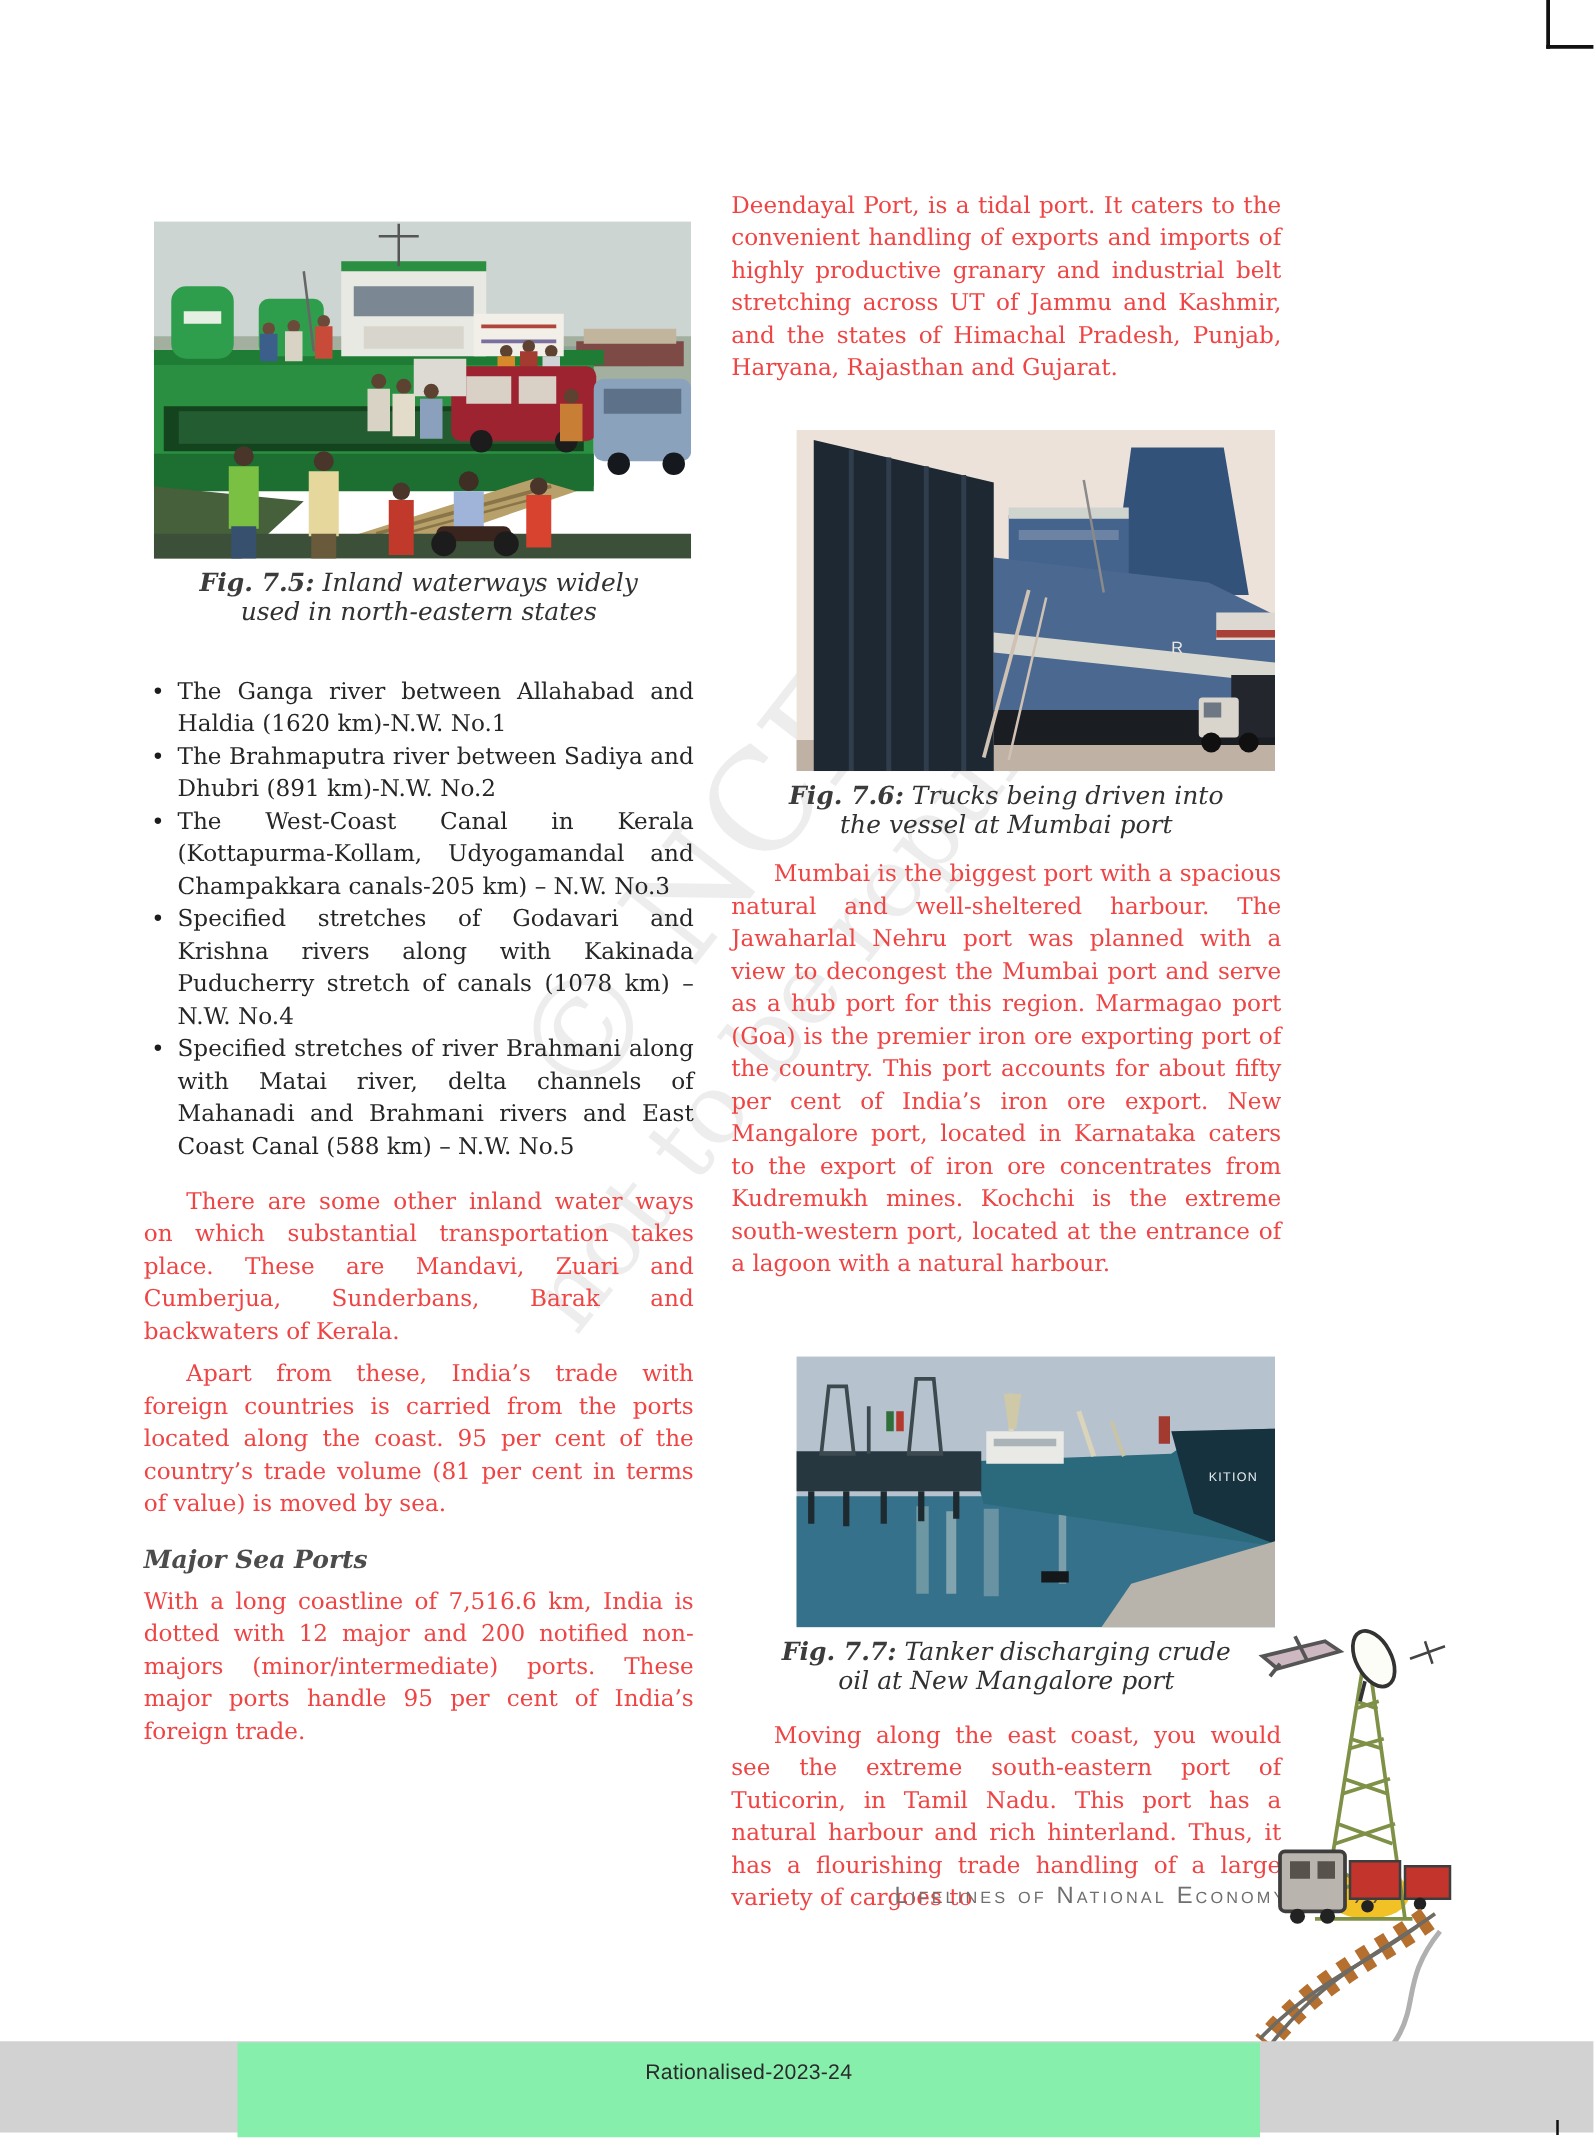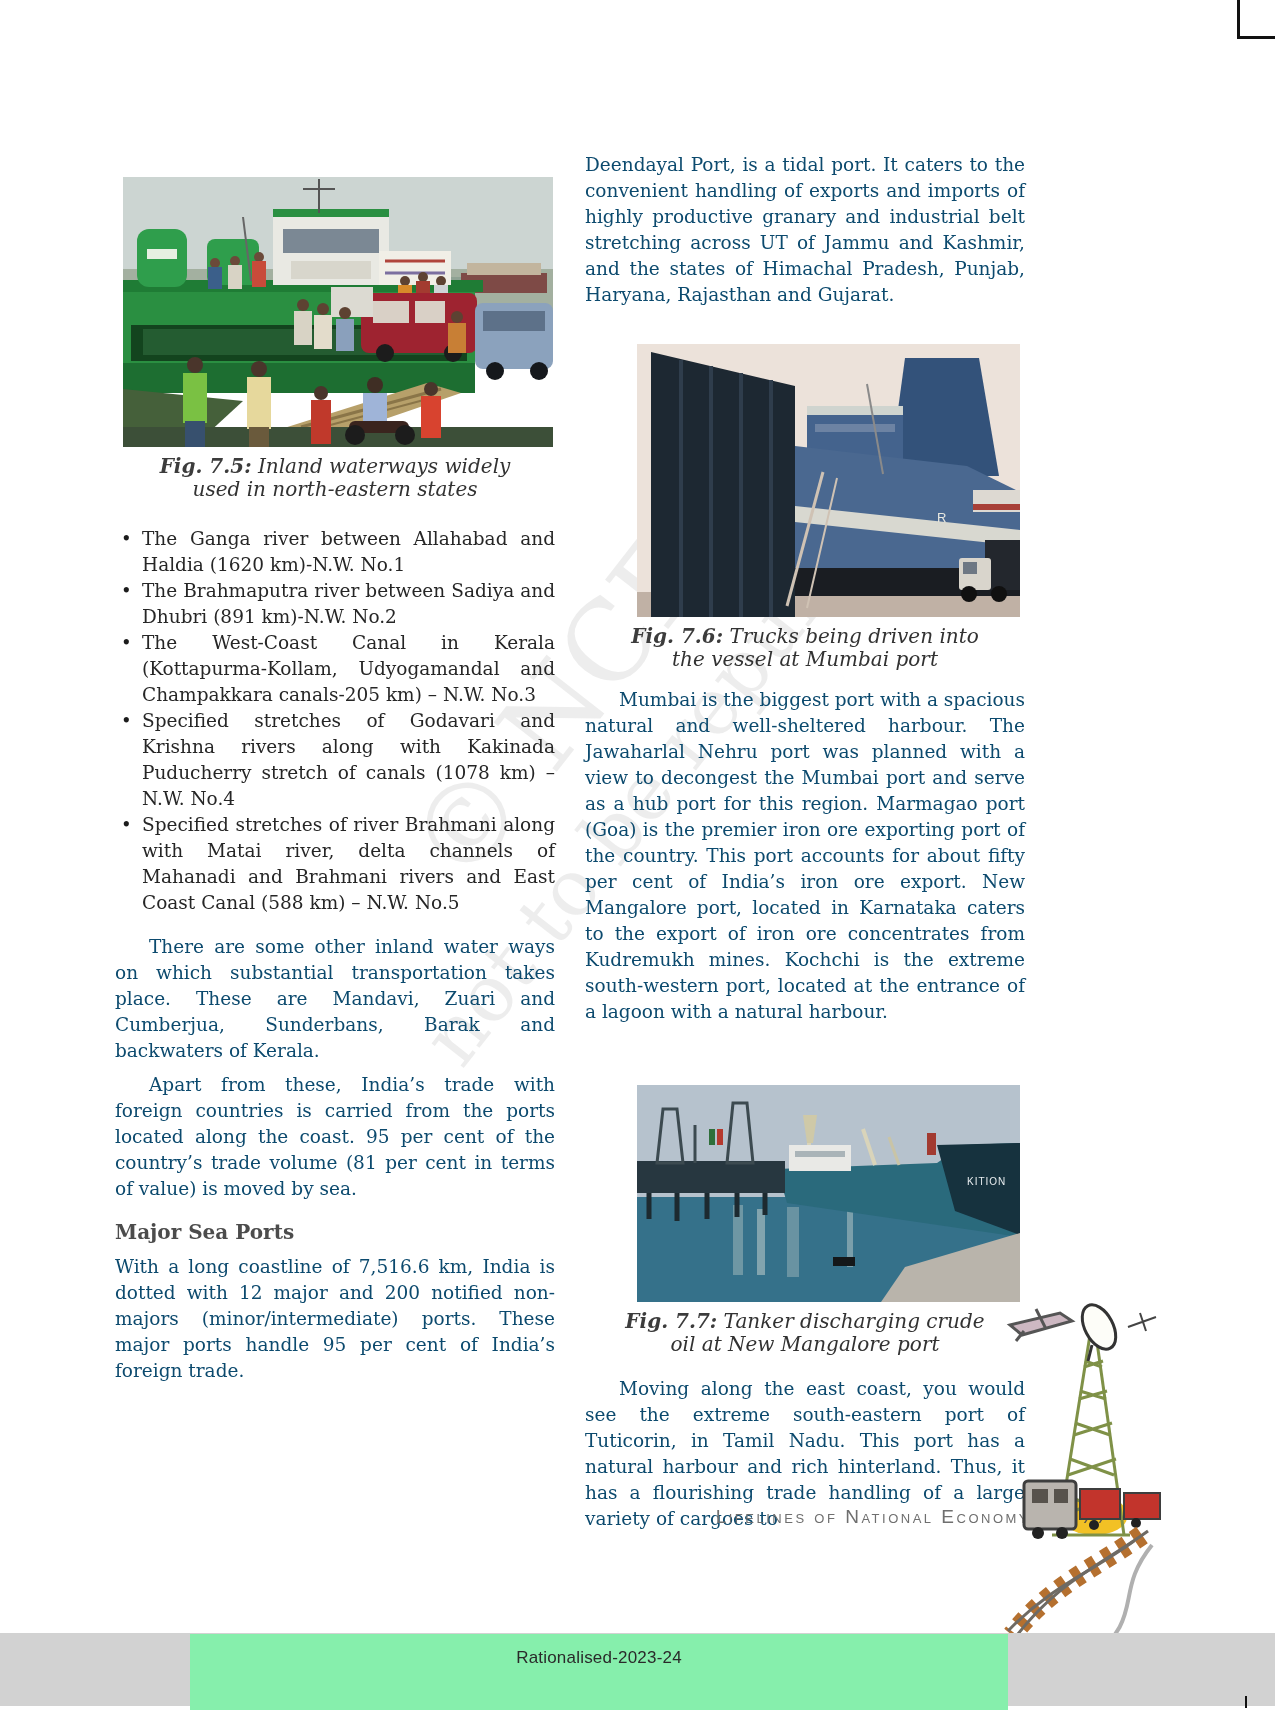--- a/index.html
+++ b/index.html
@@ -10,35 +10,35 @@
     background: #ffffff; overflow: hidden;
   }
 
   
   .col { position: absolute; width: 440px; }
   #left-col  { left: 115px; top: 177px; }
   #right-col { left: 585px; top: 152px; }
 
   .para {
     font-size: 18.5px; line-height: 26px; text-align: justify;
-    color:#0c4a6e;
+    color:#ef4444;
   }
   .indent { text-indent: 34px; }
   .mt8  { margin-top: 8px; }
   .mt16 { margin-top: 16px; }
   .mt18 { margin-top: 18px; }
   .mt20 { margin-top: 20px; }
 
   .subhead {
     font-family: "DejaVu Serif", serif;
     font-size: 20px; font-weight: bold; color: #4c4c4c;
-    margin-top: 18px; margin-bottom: 10px;
-  }
-
-  ul.bullets { list-style: none; margin-top: 25px; }
+    margin-top: 18px; margin-bottom: 10px; font-style: italic;
+  }
+
+  ul.bullets { list-style: none; margin-top: 40px; }
   ul.bullets li {
     position: relative; padding-left: 27px;
     font-size: 18.5px; line-height: 26px; text-align: justify;
   }
   ul.bullets li::before {
     content: "\2022"; position: absolute; left: 6px; top: 0;
     font-size: 18px; color: #1c1c1c;
   }
 
   .photo { border: 0; overflow: hidden; }

